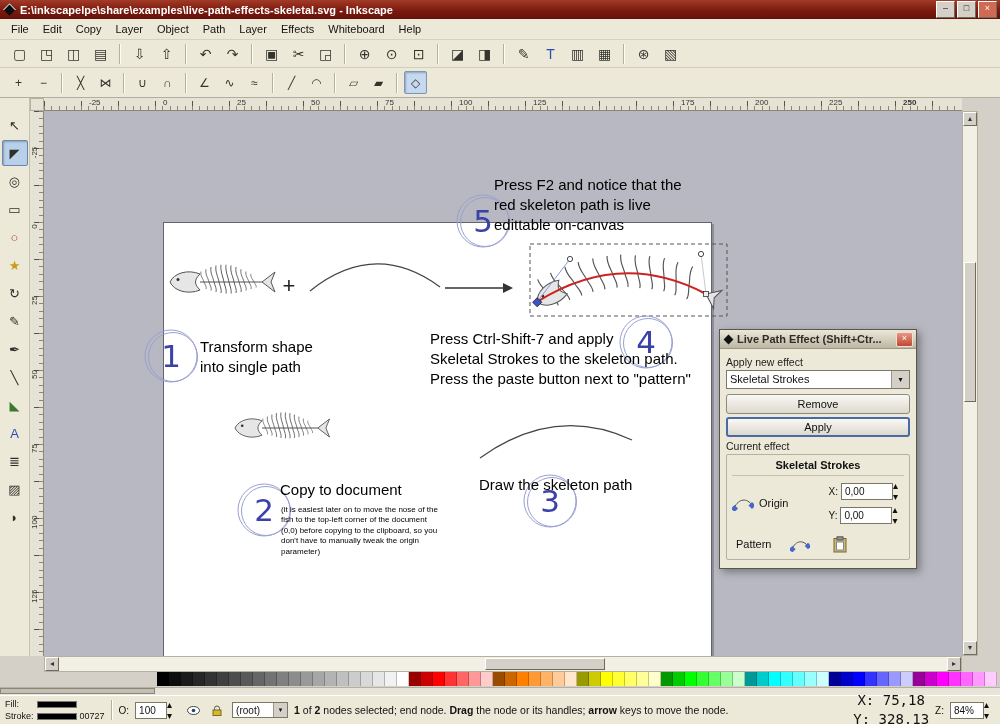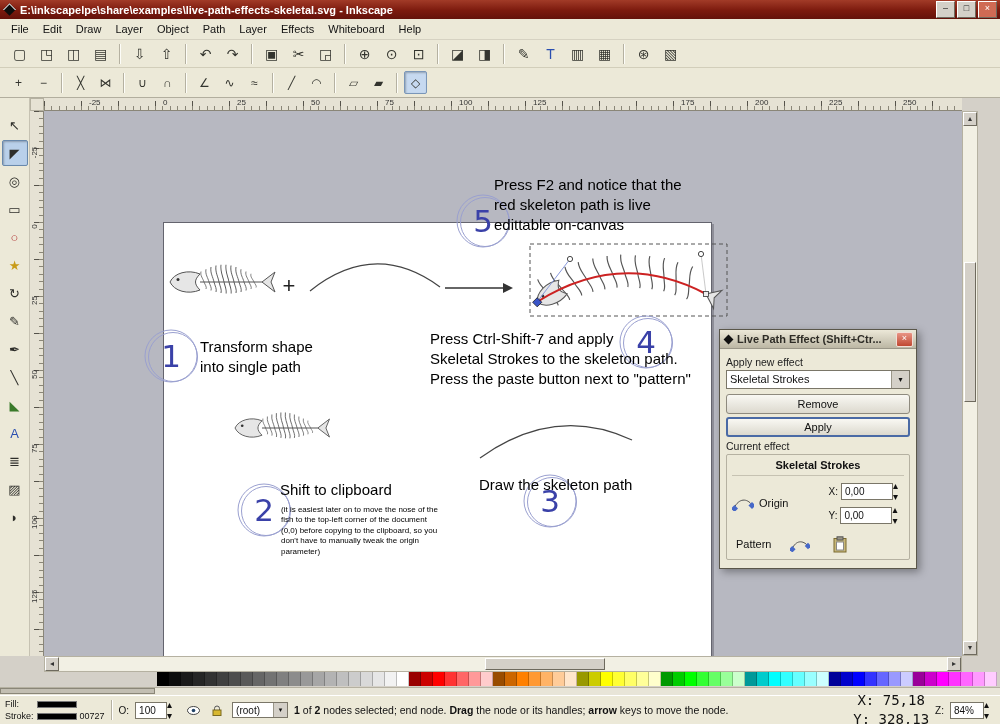--- a/index.html
+++ b/index.html
@@ -137,21 +137,21 @@
     <span class="app-icon"></span>
     <span class="title">E:\inkscapelpe\share\examples\live-path-effects-skeletal.svg - Inkscape</span>
     <span class="win-btn">–</span>
     <span class="win-btn">□</span>
     <span class="win-btn close">×</span>
   </div>
 
   <div class="menubar">
       <div class="menu-item">File</div>
       <div class="menu-item">Edit</div>
-      <div class="menu-item">Draw</div>
+      <div class="menu-item">Copy</div>
       <div class="menu-item">Layer</div>
       <div class="menu-item">Object</div>
       <div class="menu-item">Path</div>
       <div class="menu-item">Layer</div>
       <div class="menu-item">Effects</div>
       <div class="menu-item">Whiteboard</div>
       <div class="menu-item">Help</div>
     </div>
 
   <div class="toolbar" id="toolbar-main">
@@ -286,21 +286,21 @@
       <span class="h-label" style="left: 119px;">0</span>
       <span class="h-label" style="left: 193px;">25</span>
       <span class="h-label" style="left: 267px;">50</span>
       <span class="h-label" style="left: 341px;">75</span>
       <span class="h-label" style="left: 415px;">100</span>
       <span class="h-label" style="left: 489px;">125</span>
       <span class="h-label" style="left: 563px; margin-top: 32px;">150</span>
       <span class="h-label" style="left: 637px;">175</span>
       <span class="h-label" style="left: 711px;">200</span>
       <span class="h-label" style="left: 785px;">225</span>
-      <span class="h-label" style="left: 859px;">250</span>
+      <span class="h-label" style="left: 859px; font-weight: bold;">250</span>
     </div>
   <div id="toolbox">
       <div class="tool-btn">
         <span class="glyph">↖</span>
       </div>
       <div class="tool-btn active">
         <span class="glyph">◤</span>
       </div>
       <div class="tool-btn">
         <span class="glyph">◎</span>
@@ -448,21 +448,21 @@
     </svg>
 
     <div class="ann" style="left:450px;top:64px">Press F2 and notice that the
 red skeleton path is live
 edittable on-canvas</div>
     <div class="ann" style="left:156px;top:226px">Transform shape
 into single path</div>
     <div class="ann" style="left:386px;top:218px">Press Ctrl-Shift-7 and apply
 Skeletal Strokes to the skeleton path.
 Press the paste button next to "pattern"</div>
-    <div class="ann" style="left:236px;top:369px">Shift to clipboard</div>
+    <div class="ann" style="left:236px;top:369px">Copy to document</div>
     <div class="ann small" style="left:237px;top:394px">(it is easiest later on to move the nose of the fish to the top-left corner of the document (0,0) before copying to the clipboard, so you don't have to manually tweak the origin parameter)</div>
     <div class="ann" style="left:435px;top:364px">Draw the skeleton path</div>
   </div>
 
   <div class="sb-track" id="vscroll">
     <div class="sb-btn" style="left:0;top:0">▴</div>
     <div class="sb-thumb" style="left:1px;top:150px;width:12px;height:140px"></div>
     <div class="sb-btn" style="left:0;bottom:0">▾</div>
   </div>
   <div class="sb-track" id="hscroll">

